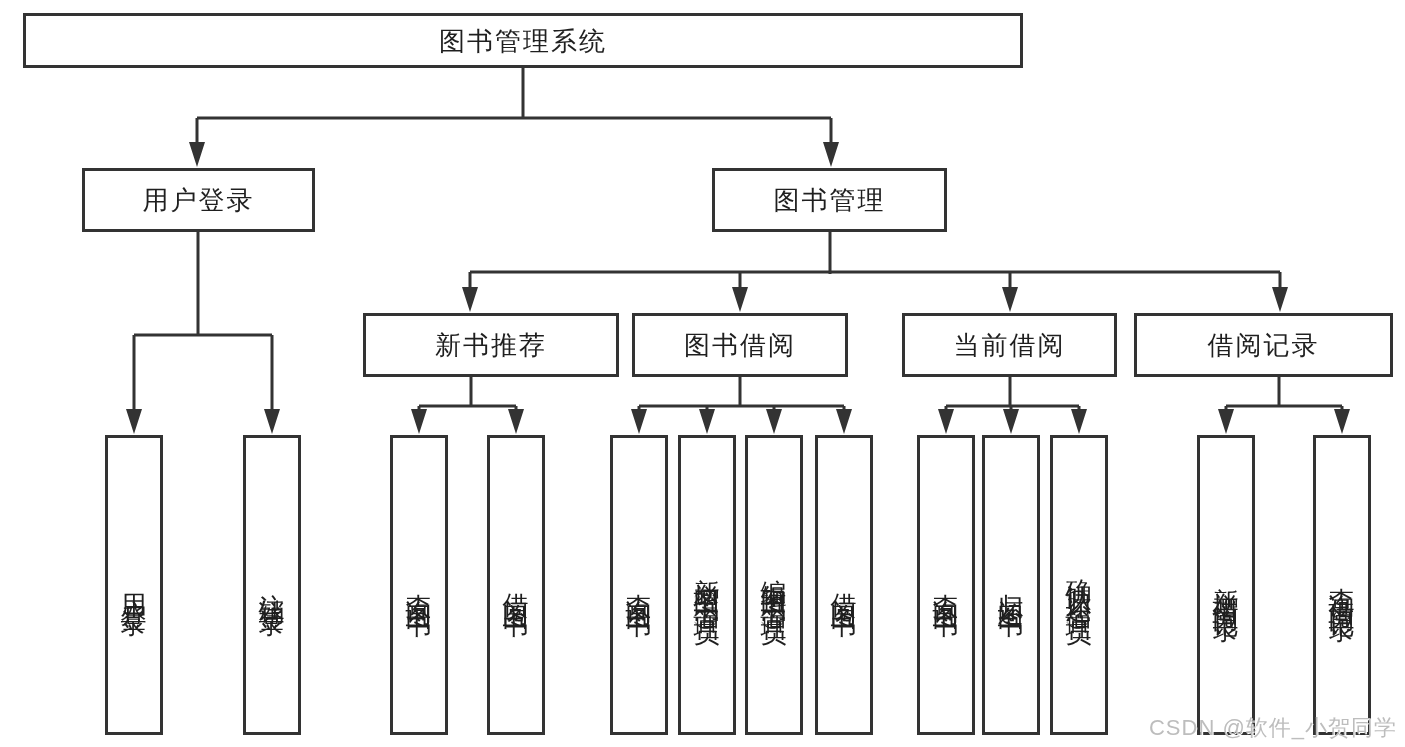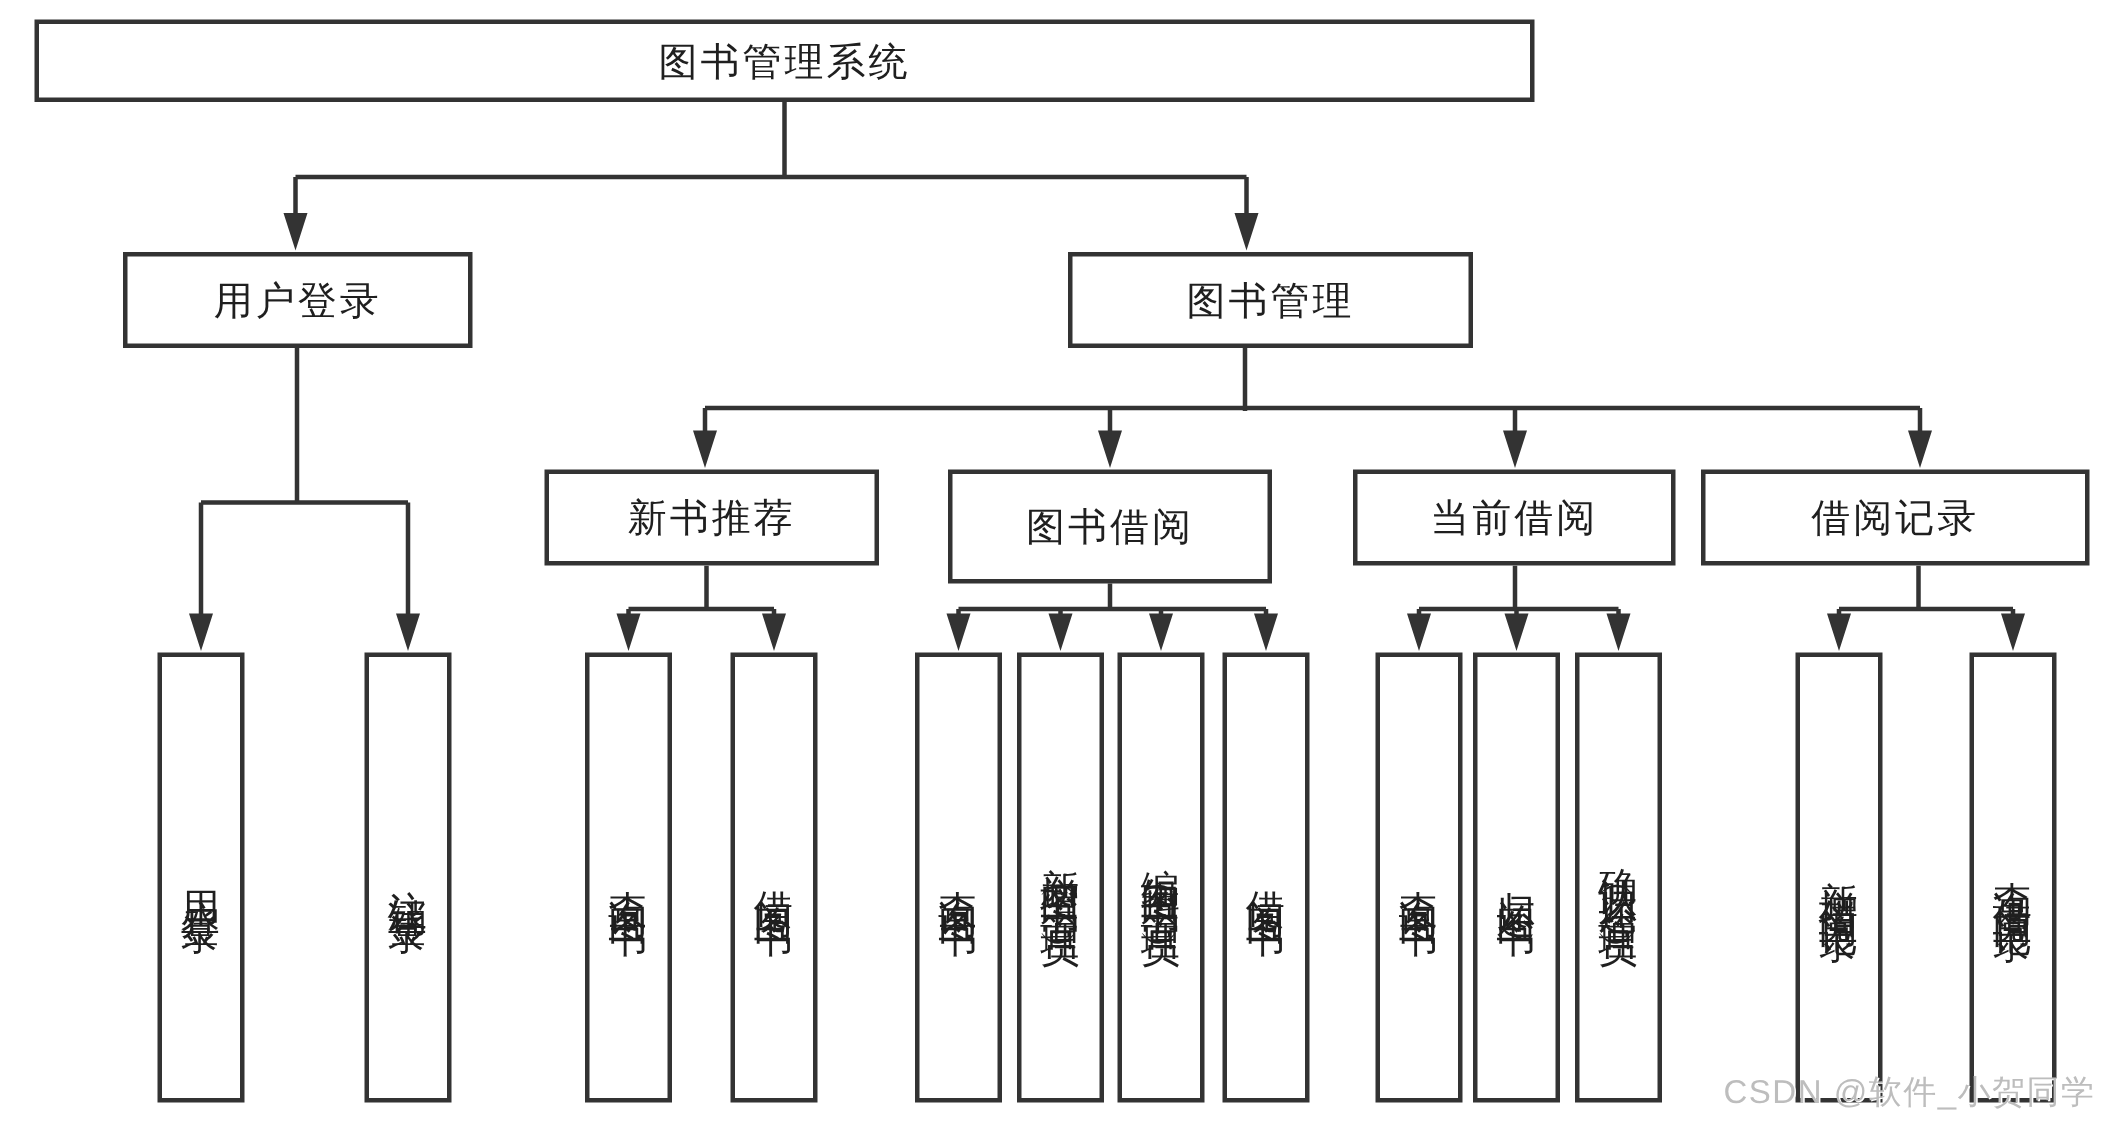--- a/index.html
+++ b/index.html
@@ -55,23 +55,23 @@
   }
   .vtext{
     writing-mode:vertical-rl;
     text-orientation:mixed;
     letter-spacing:6px;
     line-height:1;
     white-space:nowrap;
   }
   .n-root{left:23px;  top:13px;  width:1000px; height:55px;}
   .n-user{left:82px;  top:168px; width:233px;  height:64px;}
-  .n-mgmt{left:712px; top:168px; width:270px;  height:64px;}
-  .n-newbook{left:363px;    top:313px; width:223px; height:64px;text-align:center;}
-  .n-bookborrow{left:632px; top:313px; width:216px; height:76px;}
+  .n-mgmt{left:712px; top:168px; width:235px;  height:64px;}
+  .n-newbook{left:363px;    top:313px; width:256px; height:64px;text-align:center;}
+  .n-bookborrow{left:632px; top:313px; width:216px; height:64px;}
   .n-current{left:902px;    top:313px; width:215px; height:64px;}
   .n-records{left:1134px;   top:313px; width:259px; height:64px;justify-content:center;}
   .l1{left:105px;}  .l2{left:243px;}  .l3{left:390px;}  .l4{left:487px;}
   .l5{left:610px;}  .l6{left:678px;}  .l7{left:745px;}  .l8{left:815px;}
   .l9{left:917px;}  .l10{left:982px;} .l11{left:1050px;}
   .l12{left:1197px;}.l13{left:1313px;}
   .watermark{
     position:absolute;
     right:8px;
     bottom:4px;

